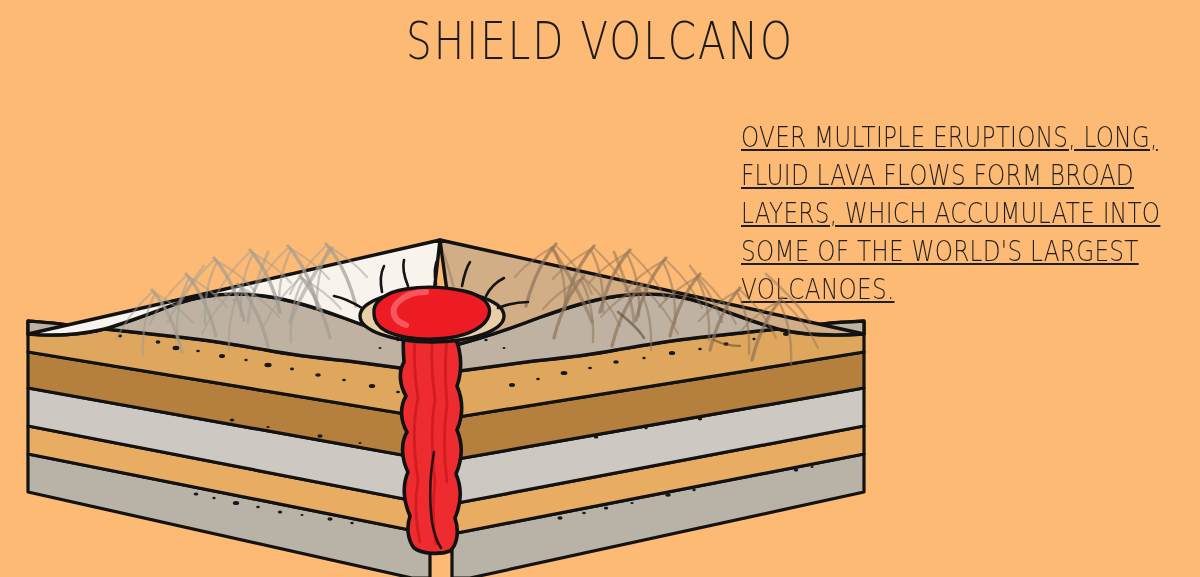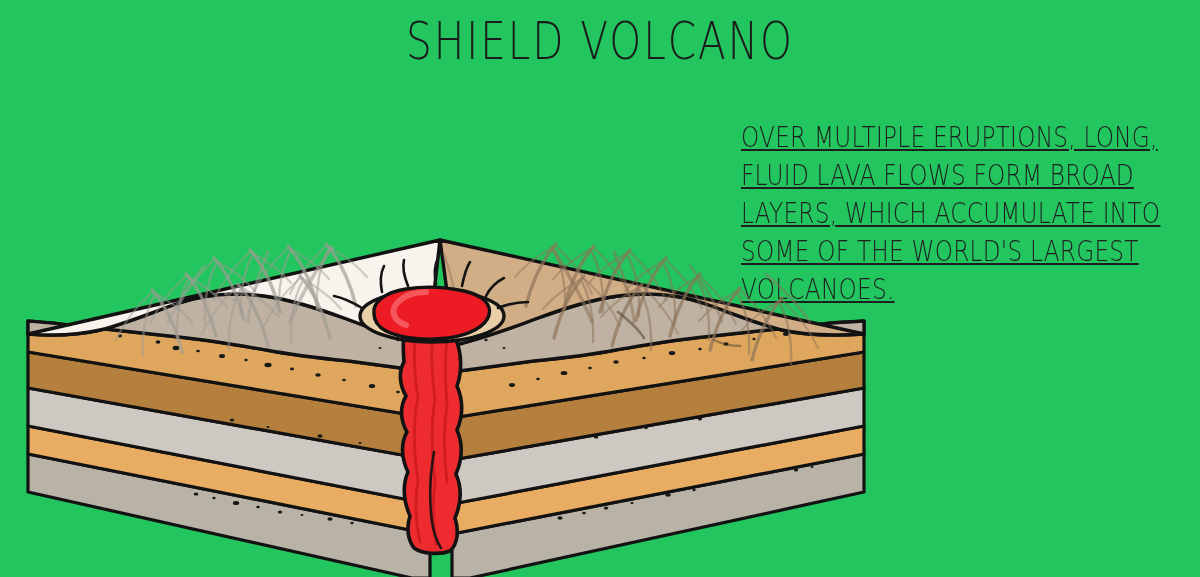--- a/index.html
+++ b/index.html
@@ -13,21 +13,21 @@
     height: 577px;
     position: relative;
     overflow: hidden;
     font-family: "Liberation Sans", sans-serif;
     -webkit-font-smoothing: antialiased;
   }
 
   #page {
     position: absolute;
     inset: 0;
-    background: #22c55e;
+    background: #fdba74;
   }
 
   
   .title {
     position: absolute;
     top: 14px;
     left: 0;
     width: 1200px;
     text-align: center;
     font-family: "DejaVu Sans", sans-serif;

